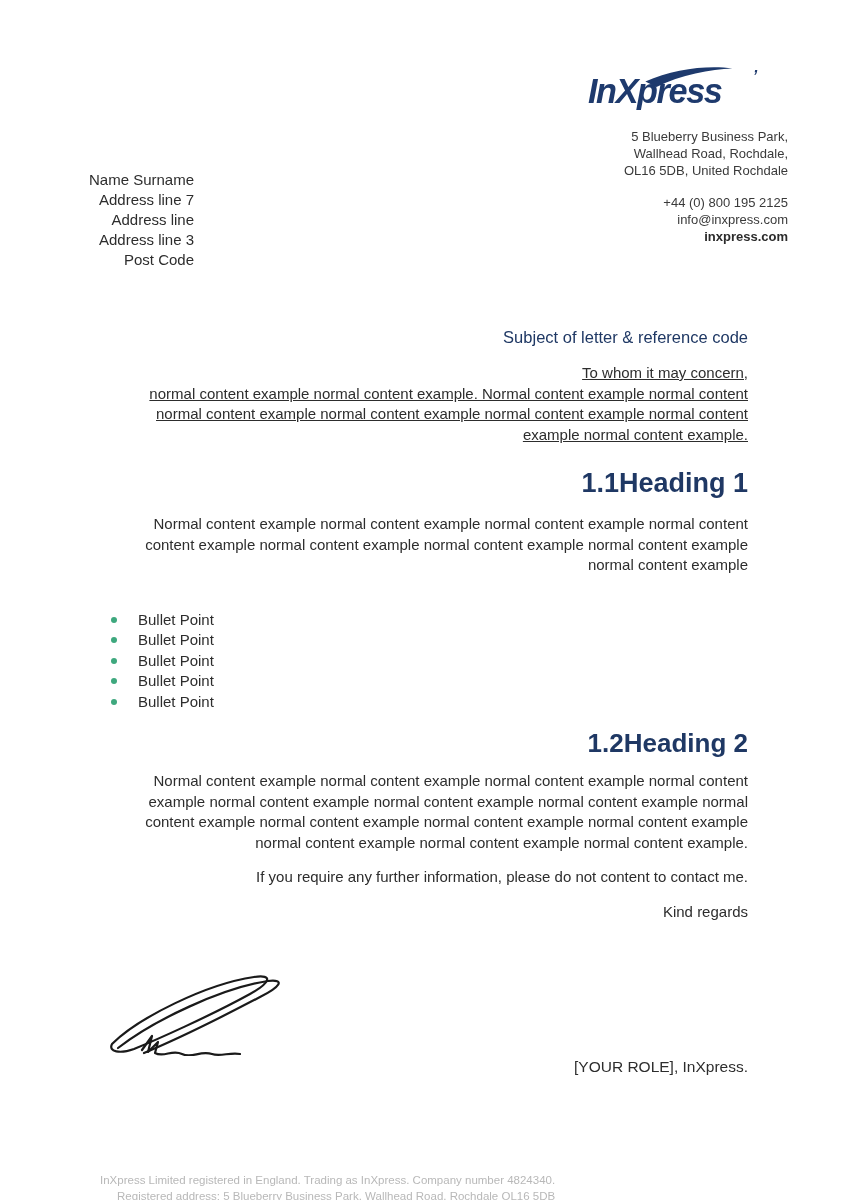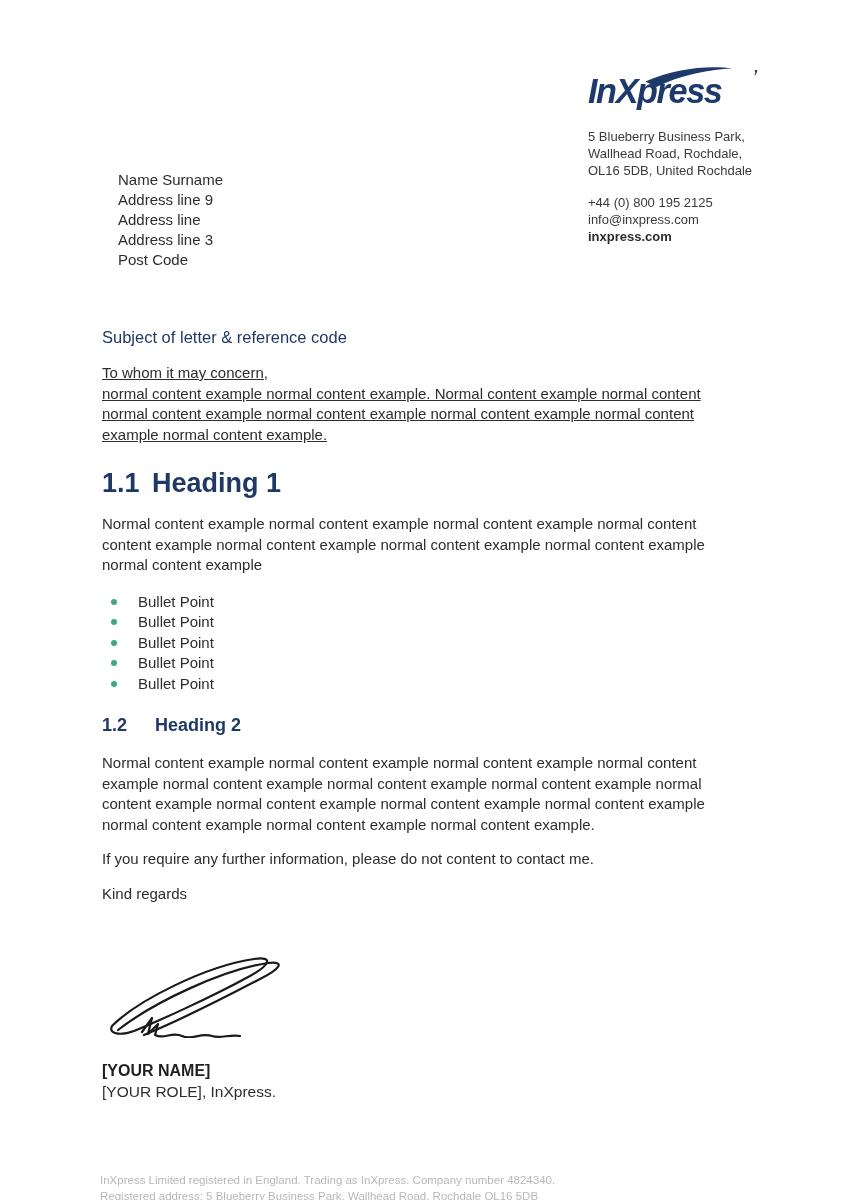--- a/index.html
+++ b/index.html
@@ -5,20 +5,21 @@
   * { margin: 0; padding: 0; box-sizing: border-box; }
   html, body { background: #ffffff; }
   body { font-family: "Liberation Sans", "DejaVu Sans", sans-serif; }
 
   .page {
     position: relative;
     width: 848px;
     height: 1200px;
     background: #ffffff;
     overflow: hidden;
+    text-align: right;
   }
 
   
   .header-right {
     position: absolute;
     left: 588px;
     top: 62px;
     width: 200px;
   }
   .logo-svg { display: block; width: 185px; height: 52px; }
@@ -32,21 +33,21 @@
     margin-top: 15px;
     font-size: 13px;
     line-height: 17px;
     color: #3a3a3a;
   }
   .company-contact .website { font-weight: bold; color: #2b2b2b; }
 
   
   .recipient {
     position: absolute;
-    left: 118px;
+    left: 89px;
     top: 170px;
     font-size: 15px;
     line-height: 20px;
     color: #2d2d2d;
   }
 
   
   .content {
     position: absolute;
     left: 102px;
@@ -68,32 +69,32 @@
     margin-top: 22px;
     font-size: 27px;
     font-weight: bold;
     color: #1f3864;
     line-height: 32px;
   }
   .h1 .h-num { display: inline-block; min-width: 50px; }
 
   .h2 {
     margin-top: 18px;
-    font-size: 18px;
+    font-size: 26px;
     font-weight: bold;
     color: #1f3864;
     line-height: 26px;
   }
   .h2 .h-num { display: inline-block; min-width: 53px; }
 
   .para { margin-top: 15px; }
 
   .bullets {
     list-style: none;
-    margin-top: 16px;
+    margin-top: 34px;
   }
   .bullets li {
     display: flex;
     align-items: center;
     line-height: 20.5px;
   }
   .bullets .dot {
     width: 6px;
     height: 6px;
     border-radius: 50%;
@@ -152,21 +153,21 @@
     </div>
     <div class="company-contact">
       <div>+44 (0) 800 195 2125</div>
       <div>info@inxpress.com</div>
       <div class="website">inxpress.com</div>
     </div>
   </div>
 
   <div class="recipient">
     <div>Name Surname</div>
-    <div>Address line 9</div>
+    <div>Address line 7</div>
     <div>Address line</div>
     <div>Address line 3</div>
     <div>Post Code</div>
   </div>
 
   <main class="content">
 
     <div class="subject">Subject of letter &amp; reference code</div>
 
     <p class="intro"><span>To whom it may concern,</span><br><span>normal content example normal content example. Normal content example normal content normal content example normal content example normal content example normal content example normal content example.</span></p>
@@ -209,21 +210,20 @@
     <div class="signature-block">
       <svg class="signature-svg" viewBox="0 0 200 88">
         <g fill="none" stroke="#1a1a1a" stroke-width="2.2" stroke-linecap="round" stroke-linejoin="round">
           <path d="M10,76 C36,50 104,16 152,9 C172,6 168,15 148,26 C108,48 54,72 32,81 C18,86 6,84 10,76 Z"></path>
           <path d="M16,80 C52,52 120,20 166,13 C184,11 178,19 158,29 C118,50 66,75 42,85"></path>
           <path d="M40,82 L50,68 L46,84 L56,74 L53,85 C62,90 70,81 80,86 C90,91 98,82 110,86 C118,89 128,84 138,86"></path>
         </g>
       </svg>
     </div>
 
-    <div class="sig-name">[YOUR NAME]</div>
     <div class="sig-role">[YOUR ROLE], InXpress.</div>
 
   </main>
 
   <footer class="footer">
     <div>InXpress Limited registered in England. Trading as InXpress. Company number 4824340.</div>
     <div>Registered address: 5 Blueberry Business Park, Wallhead Road, Rochdale OL16 5DB</div>
   </footer>
 
 </div>

